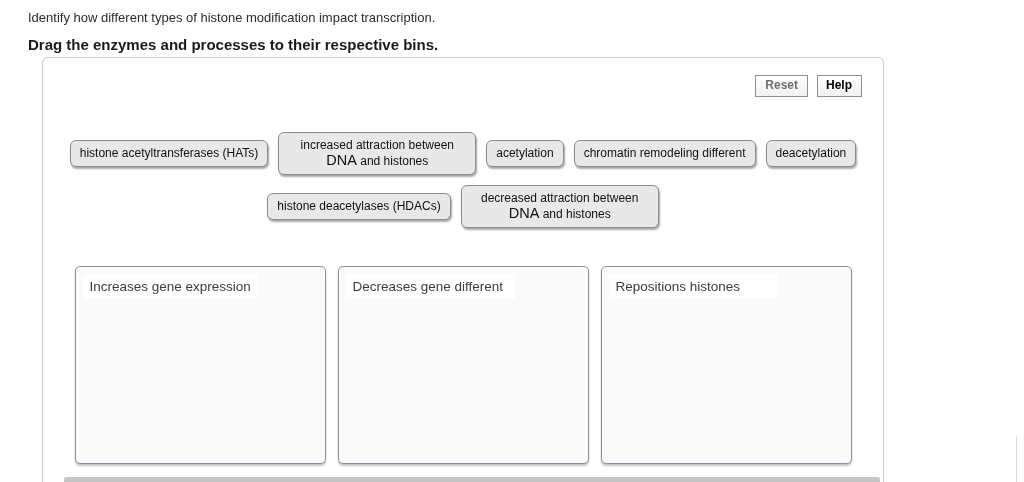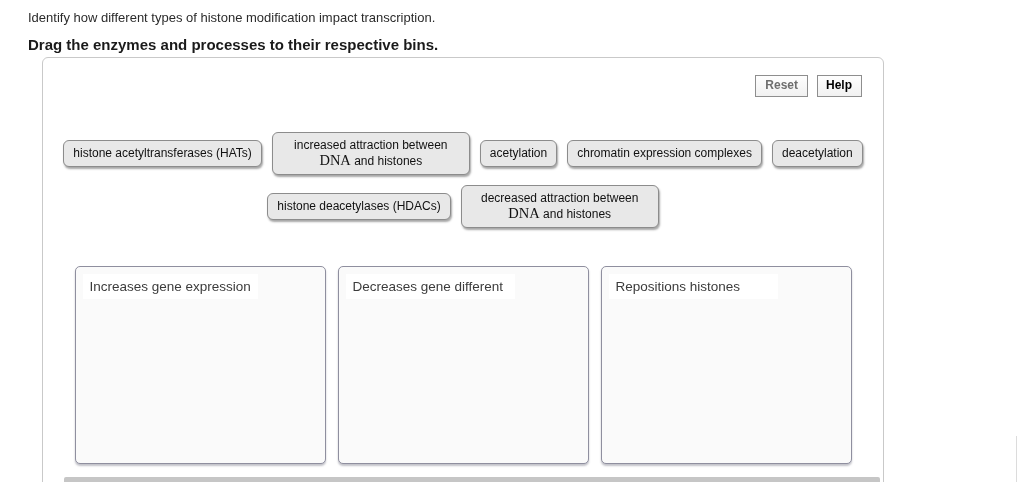--- a/index.html
+++ b/index.html
@@ -57,21 +57,21 @@
     box-shadow: 1px 2px 2px rgba(60,60,60,0.45);
     padding: 5px 9px;
     font-size: 12px; color: #111111;
     line-height: 15px;
     text-align: center;
     cursor: move;
     white-space: nowrap;
   }
   .chip.wide { width: 198px; white-space: normal; padding: 5px 6px; }
   .chip .serif {
-    font-family: Liberation Serif, serif;
+    font-family: Liberation Sans, sans-serif;
     font-size: 14.5px;
   }
   
   .bins-row {
     display: flex; justify-content: center; align-items: flex-start;
     gap: 12px; margin-top: 38px;
   }
   .bin {
     width: 251px; height: 198px;
     background: #fafafa;
@@ -113,21 +113,21 @@
 <div class="panel">
   <div class="toolbar">
     <button class="btn btn-reset">Reset</button>
     <button class="btn btn-help">Help</button>
   </div>
 
   <div class="chips-row chips-row-1">
       <div class="chip"><span>histone acetyltransferases (HATs)</span></div>
       <div class="chip wide"><span>increased attraction between </span><span class="serif">DNA</span><span> and histones</span></div>
       <div class="chip"><span>acetylation</span></div>
-      <div class="chip"><span>chromatin expression complexes</span></div>
+      <div class="chip"><span>chromatin remodeling different</span></div>
       <div class="chip"><span>deacetylation</span></div>
     </div>
   <div class="chips-row chips-row-2">
       <div class="chip"><span>histone deacetylases (HDACs)</span></div>
       <div class="chip wide"><span>decreased attraction between </span><span class="serif">DNA</span><span> and histones</span></div>
     </div>
 
   <div class="bins-row">
       <div class="bin"><span class="bin-label">Increases gene expression</span></div>
       <div class="bin"><span class="bin-label">Decreases gene different</span></div>

